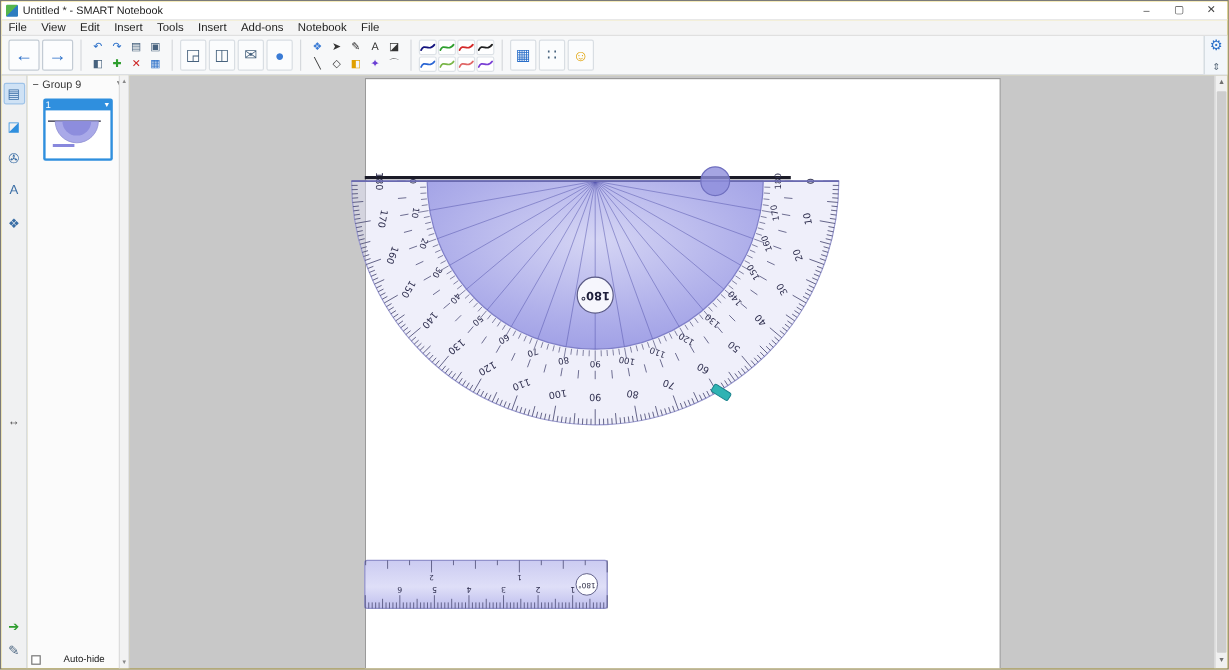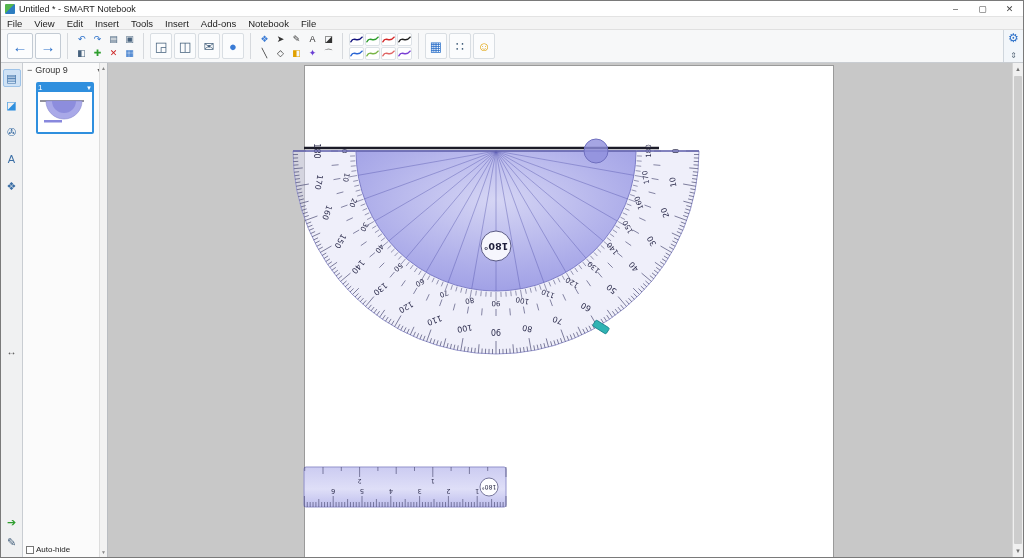--- a/index.html
+++ b/index.html
@@ -60,21 +60,21 @@
   .sorter-header { display:flex; align-items:center; height:14px; padding:0 4px; gap:3px; }
   .sorter-dd { margin-left:auto; font-size:7px; color:#555; }
   .thumb-frame { margin:5px auto 0; width:58px; background:#2f8fde; border-radius:2px; padding:1px 2px 2px; }
   .thumb-head { display:flex; align-items:center; color:#fff; font-size:8px; height:9px; }
   .thumb-dd { margin-left:auto; font-size:6px; }
   .thumb-body { background:#fff; height:40px; overflow:hidden; }
   .sorter-scroll { position:absolute; right:0; top:0; bottom:0; width:8px; background:#f2f2f2;
                    border-left:1px solid #ddd; font-size:5px; color:#888; }
   .sorter-scroll .a-up { position:absolute; top:2px; left:0; width:100%; text-align:center; }
   .sorter-scroll .a-dn { position:absolute; bottom:2px; left:0; width:100%; text-align:center; }
-  .autohide { position:absolute; bottom:3px; left:3px; display:flex; align-items:center; gap:2px;
+  .autohide { position:absolute; bottom:3px; left:3px; display:flex; align-items:center; gap:19px;
               font-size:8px; color:#222; }
   .cb { width:8px; height:8px; border:1px solid #777; background:#fff; }
 
   .canvas-area { flex:1; position:relative; background:#c8c8c8; overflow:hidden; }
   .page { position:absolute; left:196px; top:2px; width:530px; height:760px;
           background:#ffffff; border:1px solid #9a9a9a; }
   #overlay { position:absolute; left:0; top:0; width:915px; height:496px; }
 
   .v-scrollbar { position:absolute; right:0; top:0; bottom:0; width:11px; background:#f0f0f0;
                  border-left:1px solid #d5d5d5; font-size:6px; color:#707070; }

